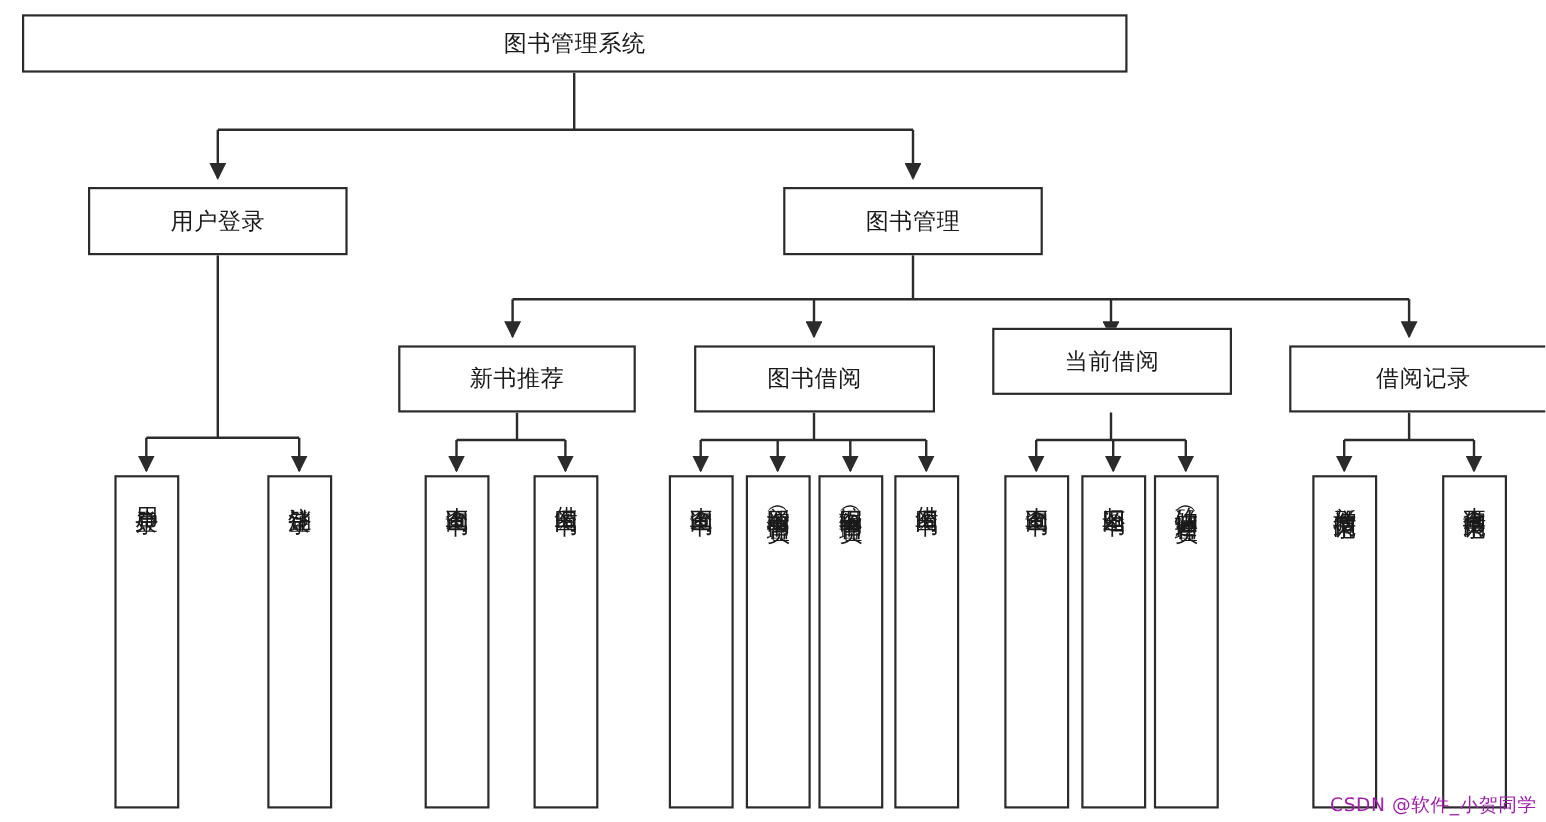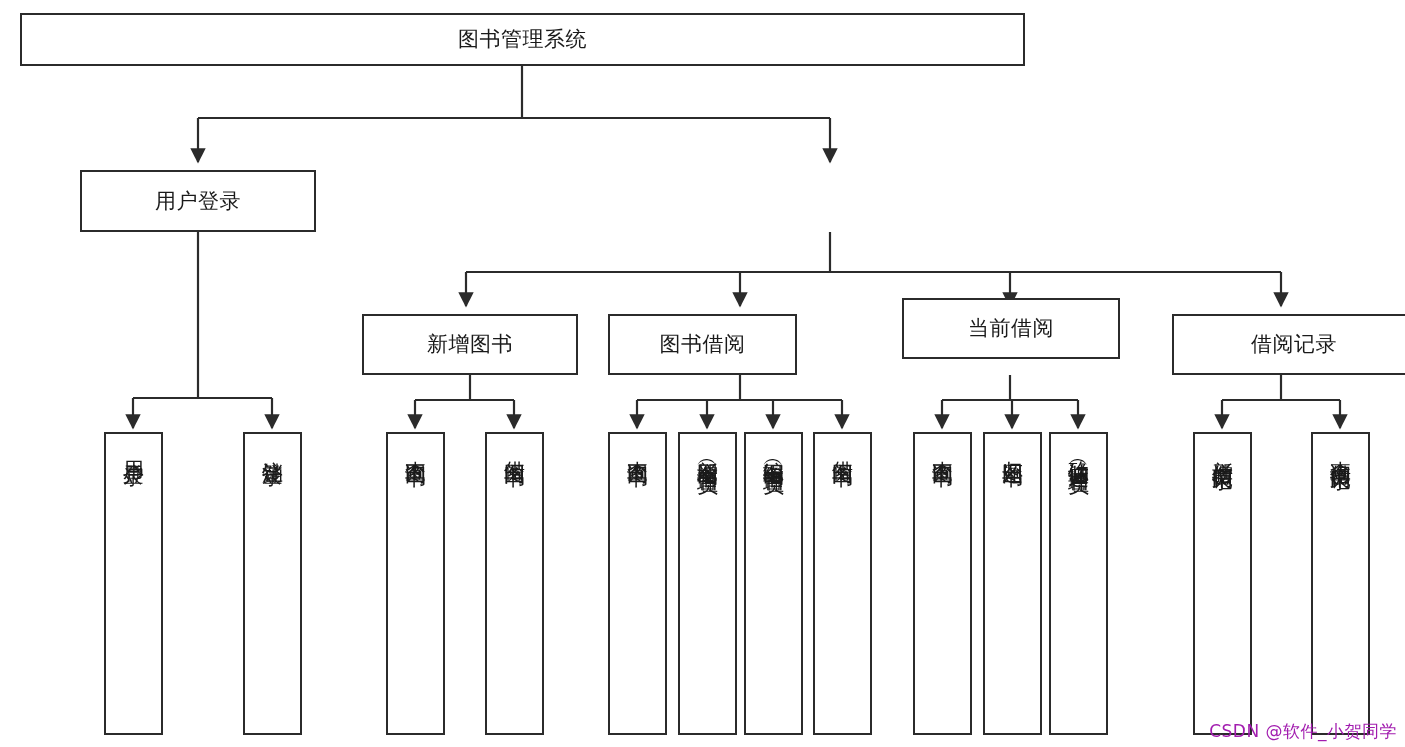--- a/index.html
+++ b/index.html
@@ -127,25 +127,28 @@
     </g>
   </svg>
 
   <div class="node h" style="left:20px; top:13px; width:1005px; height:53px;">
     <span class="label">图书管理系统</span>
   </div>
 
   <div class="node h" style="left:80px; top:170px; width:236px; height:62px;">
     <span class="label">用户登录</span>
   </div>
+  <div class="node h" style="left:712px; top:170px; width:236px; height:62px;">
+    <span class="label">图书管理</span>
+  </div>
 
   <div class="node h" style="left:362px; top:314px; width:216px; height:61px;">
-    <span class="label">新增图书</span>
-  </div>
-  <div class="node h" style="left:608px; top:314px; width:189px; height:61px;">
+    <span class="label">新书推荐</span>
+  </div>
+  <div class="node h" style="left:631px; top:314px; width:219px; height:61px;">
     <span class="label">图书借阅</span>
   </div>
   <div class="node h" style="left:902px; top:298px; width:218px; height:61px;">
     <span class="label">当前借阅</span>
   </div>
   <div class="node h" style="left:1172px; top:314px; width:244px; height:61px;">
     <span class="label">借阅记录</span>
   </div>
 
   <div class="node v" style="left:104px; top:432px; width:59px; height:303px;">

